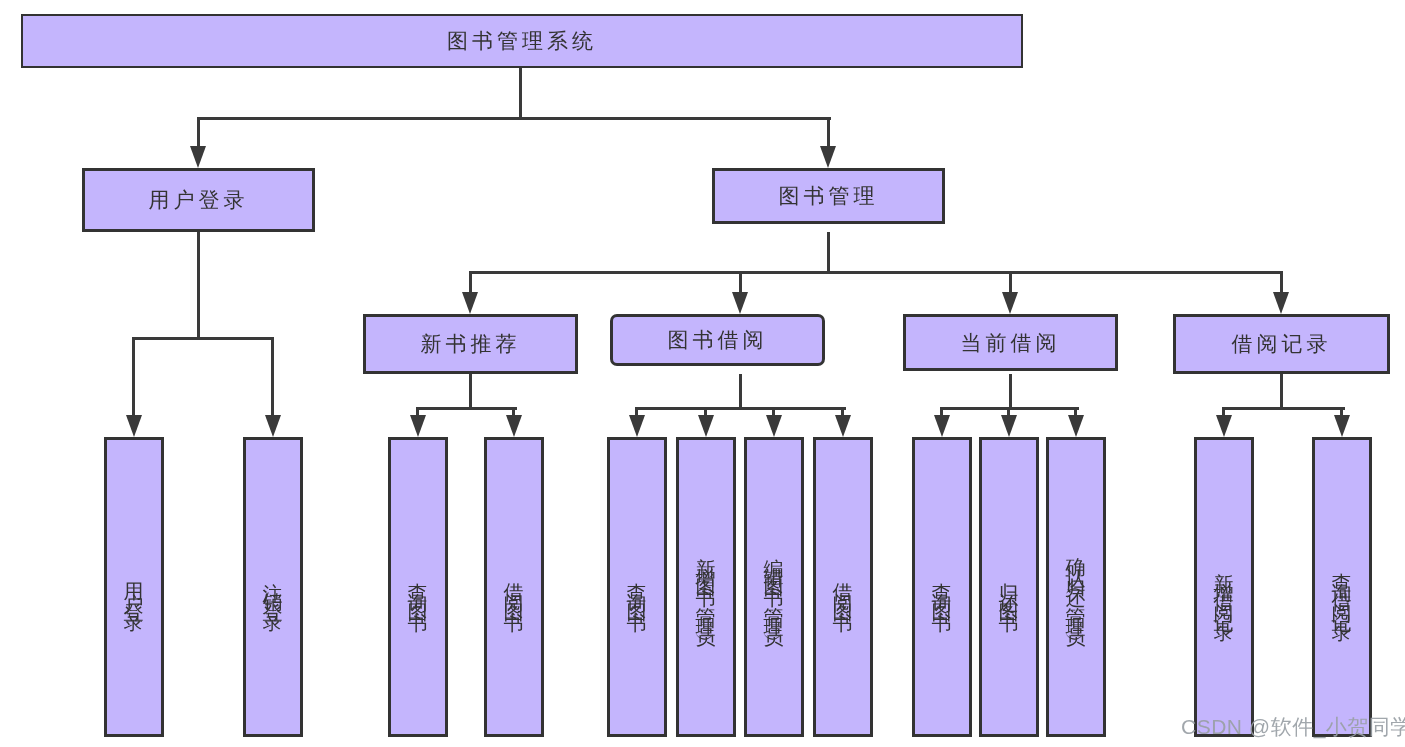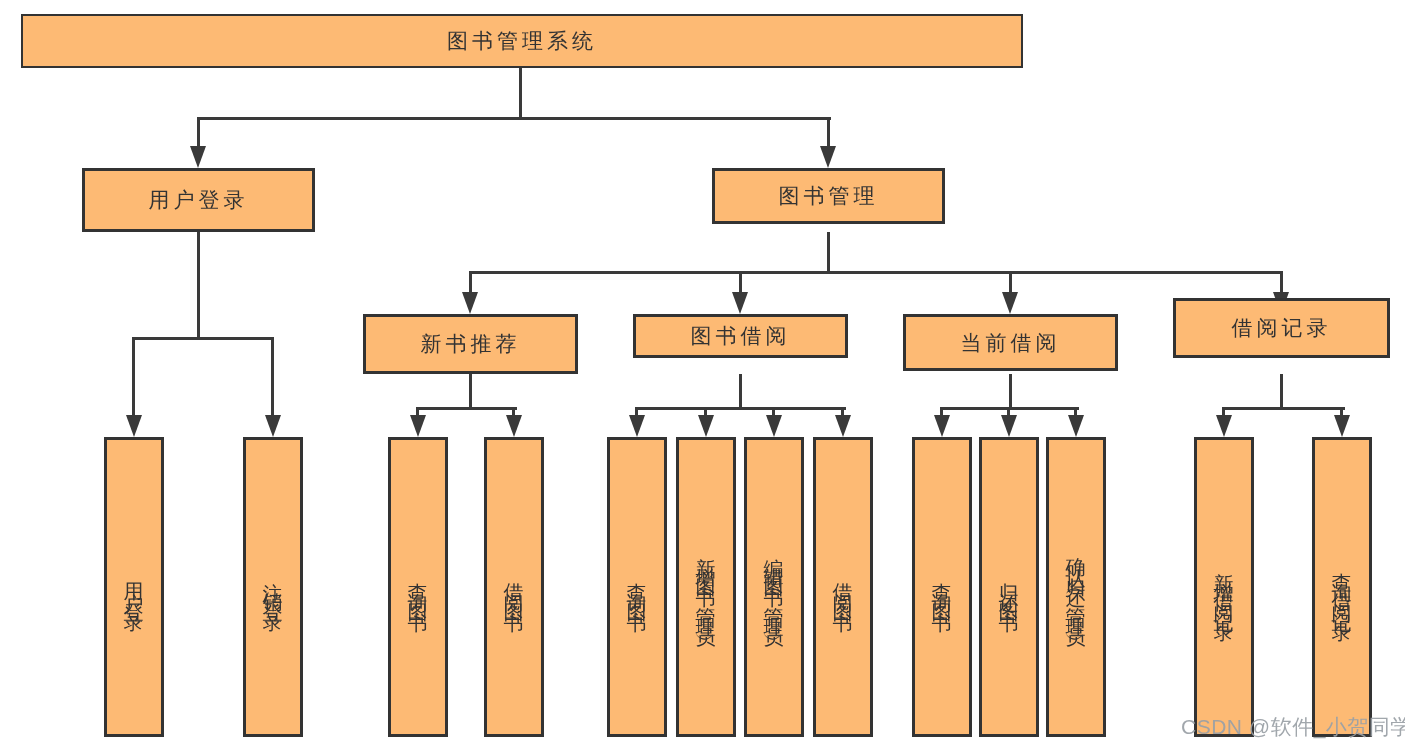--- a/index.html
+++ b/index.html
@@ -14,21 +14,21 @@
     position:relative;
     width:1405px;height:747px;
     background:var(--background);
     overflow:hidden;
     font-family:"Liberation Sans","DejaVu Sans",sans-serif;
     color:var(--text);
   }
   .node{
     position:absolute;
     box-sizing:border-box;
-    background:#fdba74;
+    background:#c4b5fd;
     border:3px solid var(--border);
     display:flex;align-items:center;justify-content:center;
     font-size:21px;
     letter-spacing:4px;
     color:var(--text);
     white-space:nowrap;
     z-index:2;
   }
   .node.root{border-width:2px;}
   .node.leaf{
@@ -62,23 +62,23 @@
 <body>
 
 <div class="canvas">
 
   <div class="node root" style="left:21px;top:14px;width:1002px;height:54px;">图书管理系统</div>
 
   <div class="node" style="left:82px;top:168px;width:233px;height:64px;">用户登录</div>
   <div class="node" style="left:712px;top:168px;width:233px;height:56px;">图书管理</div>
 
   <div class="node" style="left:363px;top:314px;width:215px;height:60px;">新书推荐</div>
-  <div class="node" style="left:633px;top:314px;width:215px;height:44px;">图书借阅</div>
+  <div class="node" style="left:610px;top:314px;width:215px;height:52px;border-radius:7px;">图书借阅</div>
   <div class="node" style="left:903px;top:314px;width:215px;height:57px;">当前借阅</div>
-  <div class="node" style="left:1173px;top:298px;width:217px;height:60px;">借阅记录</div>
+  <div class="node" style="left:1173px;top:314px;width:217px;height:60px;">借阅记录</div>
 
   <div class="node leaf" style="left:104px;top:437px;width:60px;height:300px;">用户登录</div>
   <div class="node leaf" style="left:243px;top:437px;width:60px;height:300px;">注销登录</div>
   <div class="node leaf" style="left:388px;top:437px;width:60px;height:300px;">查询图书</div>
   <div class="node leaf" style="left:484px;top:437px;width:60px;height:300px;">借阅图书</div>
   <div class="node leaf" style="left:607px;top:437px;width:60px;height:300px;">查询图书</div>
   <div class="node leaf" style="left:676px;top:437px;width:60px;height:300px;">新增图书（管理员）</div>
   <div class="node leaf" style="left:744px;top:437px;width:60px;height:300px;">编辑图书（管理员）</div>
   <div class="node leaf" style="left:813px;top:437px;width:60px;height:300px;">借阅图书</div>
   <div class="node leaf" style="left:912px;top:437px;width:60px;height:300px;">查询图书</div>

